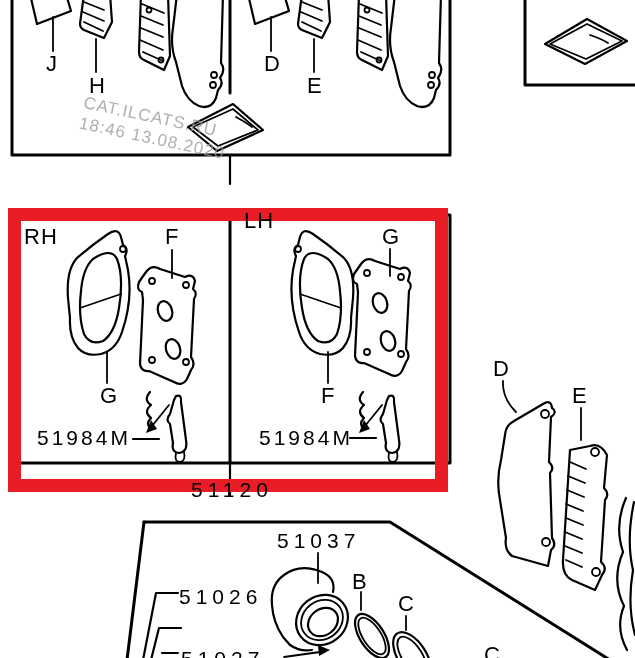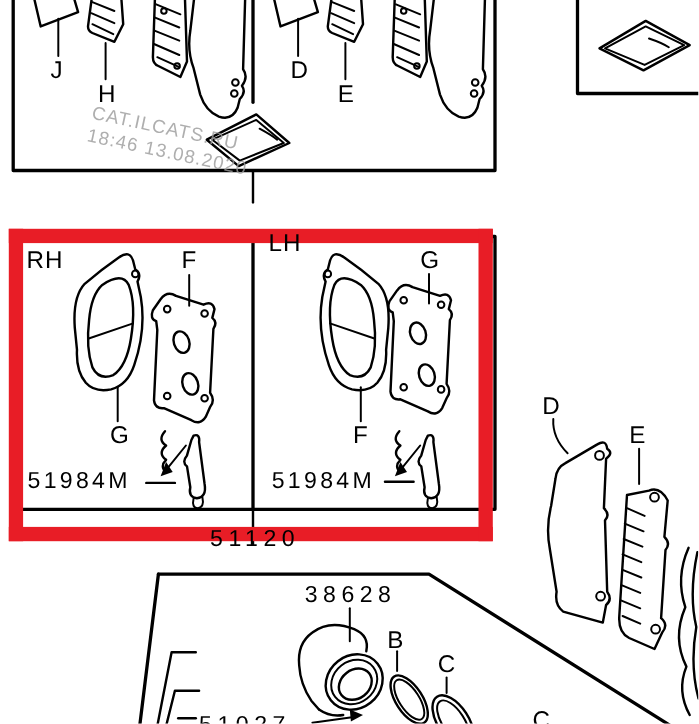--- a/index.html
+++ b/index.html
@@ -20,21 +20,21 @@
   }
   #art .w3{stroke-width:3px;}
   #art .w2{stroke-width:2.2px;}
   #art .w1{stroke-width:1.8px;}
   #art .solid{fill:#ffffff;}
   #art .hl{fill:var(--highlight-red);stroke:none;}
   #art .ah{fill:var(--line-black);stroke:none;}
   .lbl{position:absolute;color:#000;white-space:nowrap;line-height:1.0;}
   .letter{font-size:22px;}
   .num{font-size:21px;letter-spacing:5px;}
-  .pnum{font-size:21px;letter-spacing:3px;}
+  .pnum{font-size:21px;letter-spacing:3px;margin-left:12px;}
   .side{font-size:22px;letter-spacing:1px;}
   #watermark{
     position:absolute;left:86px;top:92px;
     color:var(--watermark-gray);opacity:.8;font-size:17px;letter-spacing:1px;
     transform:rotate(12deg);transform-origin:left top;line-height:1.25;
   }
 </style>
 </head>
 <body>
 
@@ -195,21 +195,22 @@
   <div class="lbl letter" style="left:165px;top:226px">F</div>
   <div class="lbl letter" style="left:100px;top:385px">G</div>
   <div class="lbl pnum" style="left:25px;top:427px">51984M</div>
 
   <div class="lbl side" style="left:244px;top:210px">LH</div>
   <div class="lbl letter" style="left:382px;top:226px">G</div>
   <div class="lbl letter" style="left:321px;top:385px">F</div>
   <div class="lbl pnum" style="left:247px;top:427px">51984M</div>
 
   <div class="lbl num" style="left:191px;top:479px">51120</div>
-  <div class="lbl num" style="left:277px;top:530px">38628</div>
+  <div class="lbl num" style="left:277px;top:530px">51037</div>
+  <div class="lbl num" style="left:179px;top:586px">51026</div>
   <div class="lbl num" style="left:181px;top:648px">51027</div>
 
   <div class="lbl letter" style="left:352px;top:571px">B</div>
   <div class="lbl letter" style="left:398px;top:593px">C</div>
   <div class="lbl letter" style="left:484px;top:644px">C</div>
 
   <div class="lbl letter" style="left:493px;top:358px">D</div>
   <div class="lbl letter" style="left:572px;top:385px">E</div>
 
 </div>

